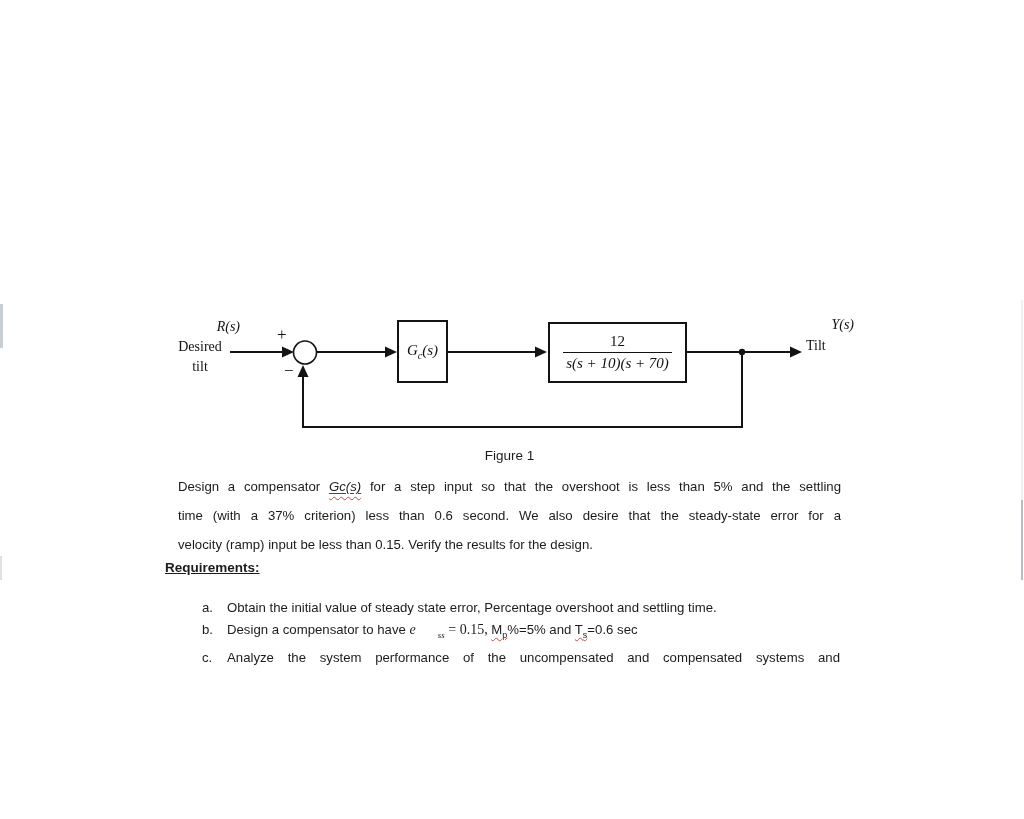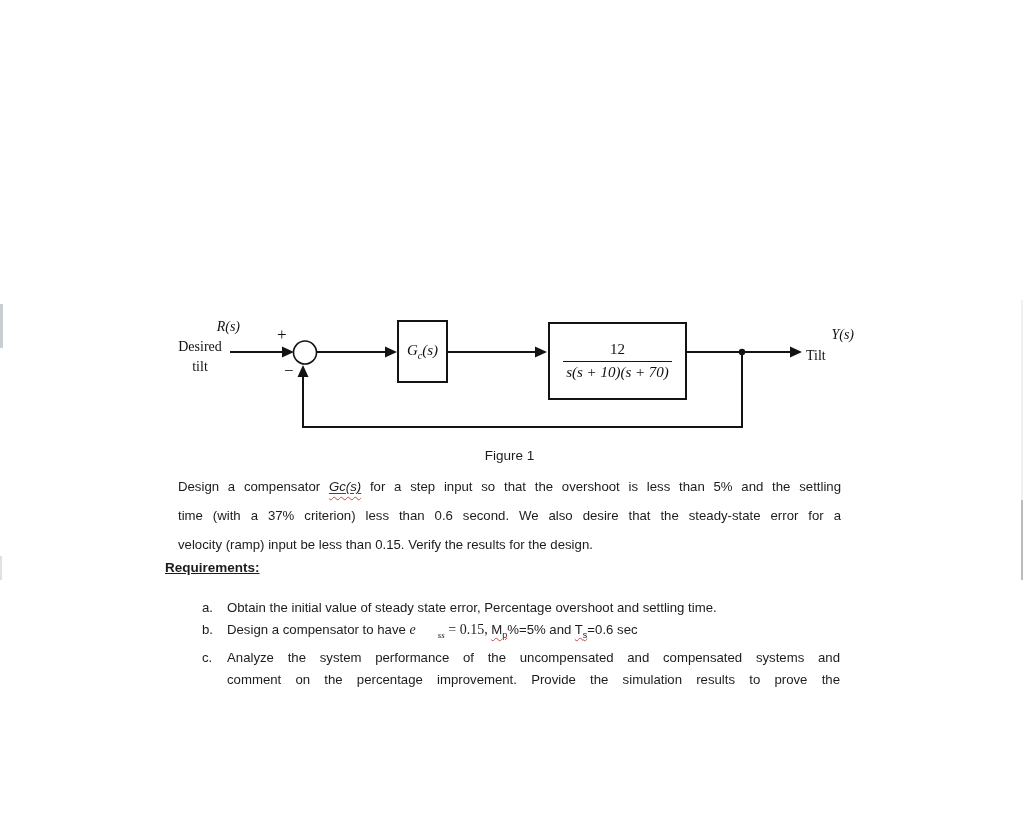--- a/index.html
+++ b/index.html
@@ -38,21 +38,21 @@
     background: #ffffff;
     display: flex;
     align-items: center;
     justify-content: center;
     box-sizing: border-box;
     font-family: "Liberation Serif", serif;
     color: #111;
   }
   #controller-block { left: 397px; top: 320px; width: 51px; height: 63px; font-size: 15px; }
   #controller-block sub { font-size: 10px; }
-  #plant-block { left: 548px; top: 322px; width: 139px; height: 78px; }
+  #plant-block { left: 548px; top: 322px; width: 139px; height: 61px; }
   .frac { display: inline-block; text-align: center; font-size: 15px; line-height: 1.15; }
   .frac .num { padding: 0 4px 2px 4px; }
   .frac .den { border-top: 1.5px solid #131313; padding: 2px 3px 0 3px; white-space: nowrap; }
   
   .textline { height: 29px; }
   #figure-caption {
     position: absolute; left: 178px; top: 448px; width: 663px;
     text-align: center; font-size: 13.5px;
   }
   #problem-paragraph {
@@ -139,21 +139,21 @@
     <span class="ital"><span>G</span><sub>c</sub><span>(s)</span></span>
   </div>
 
   <div class="block" id="plant-block">
     <span class="frac">
       <div class="num">12</div>
       <div class="den ital">s(s + 10)(s + 70)</div>
     </span>
   </div>
 
-  <div class="diagram-label" style="left:806px; top:324px; width:48px; text-align:left; line-height:21px;">
+  <div class="diagram-label" style="left:806px; top:314px; width:48px; text-align:left; line-height:21px;">
     <div class="ital">Y(s)</div>
     <div>Tilt</div>
   </div>
 
   <div id="figure-caption">Figure 1</div>
 
   <div id="problem-paragraph">
     <div class="textline jline"><span>Design a compensator </span><span class="gcs-wrap"><span class="u-solid">Gc(s)</span></span><span> for a step input so that the overshoot is less than 5% and the settling</span></div>
     <div class="textline jline">time (with a 37% criterion) less than 0.6 second. We also desire that the steady-state error for a</div>
     <div class="textline">velocity (ramp) input be less than 0.15. Verify the results for the design.</div>
@@ -170,19 +170,18 @@
 
     <div class="req-item">
       <span class="req-marker">b.</span>
       <span class="req-content"><span>Design a compensator to have </span><span class="math-serif ital"><span>e</span><sub>ss</sub></span><span class="math-serif"> = 0.15, </span><span class="sq"><span>M</span><sub>p</sub></span><span>%=5% and </span><span class="sq"><span>T</span><sub>s</sub></span><span>=0.6 sec</span></span>
     </div>
 
     <div class="req-item">
       <span class="req-marker">c.</span>
       <span class="req-content">
         <div class="jline">Analyze the system performance of the uncompensated and compensated systems and</div>
-        <div class="jline">comment on the percentage improvement. Provide the simulation results to prove the</div>
       </span>
     </div>
 
   </div>
 
 </div>
 
 </body></html>

